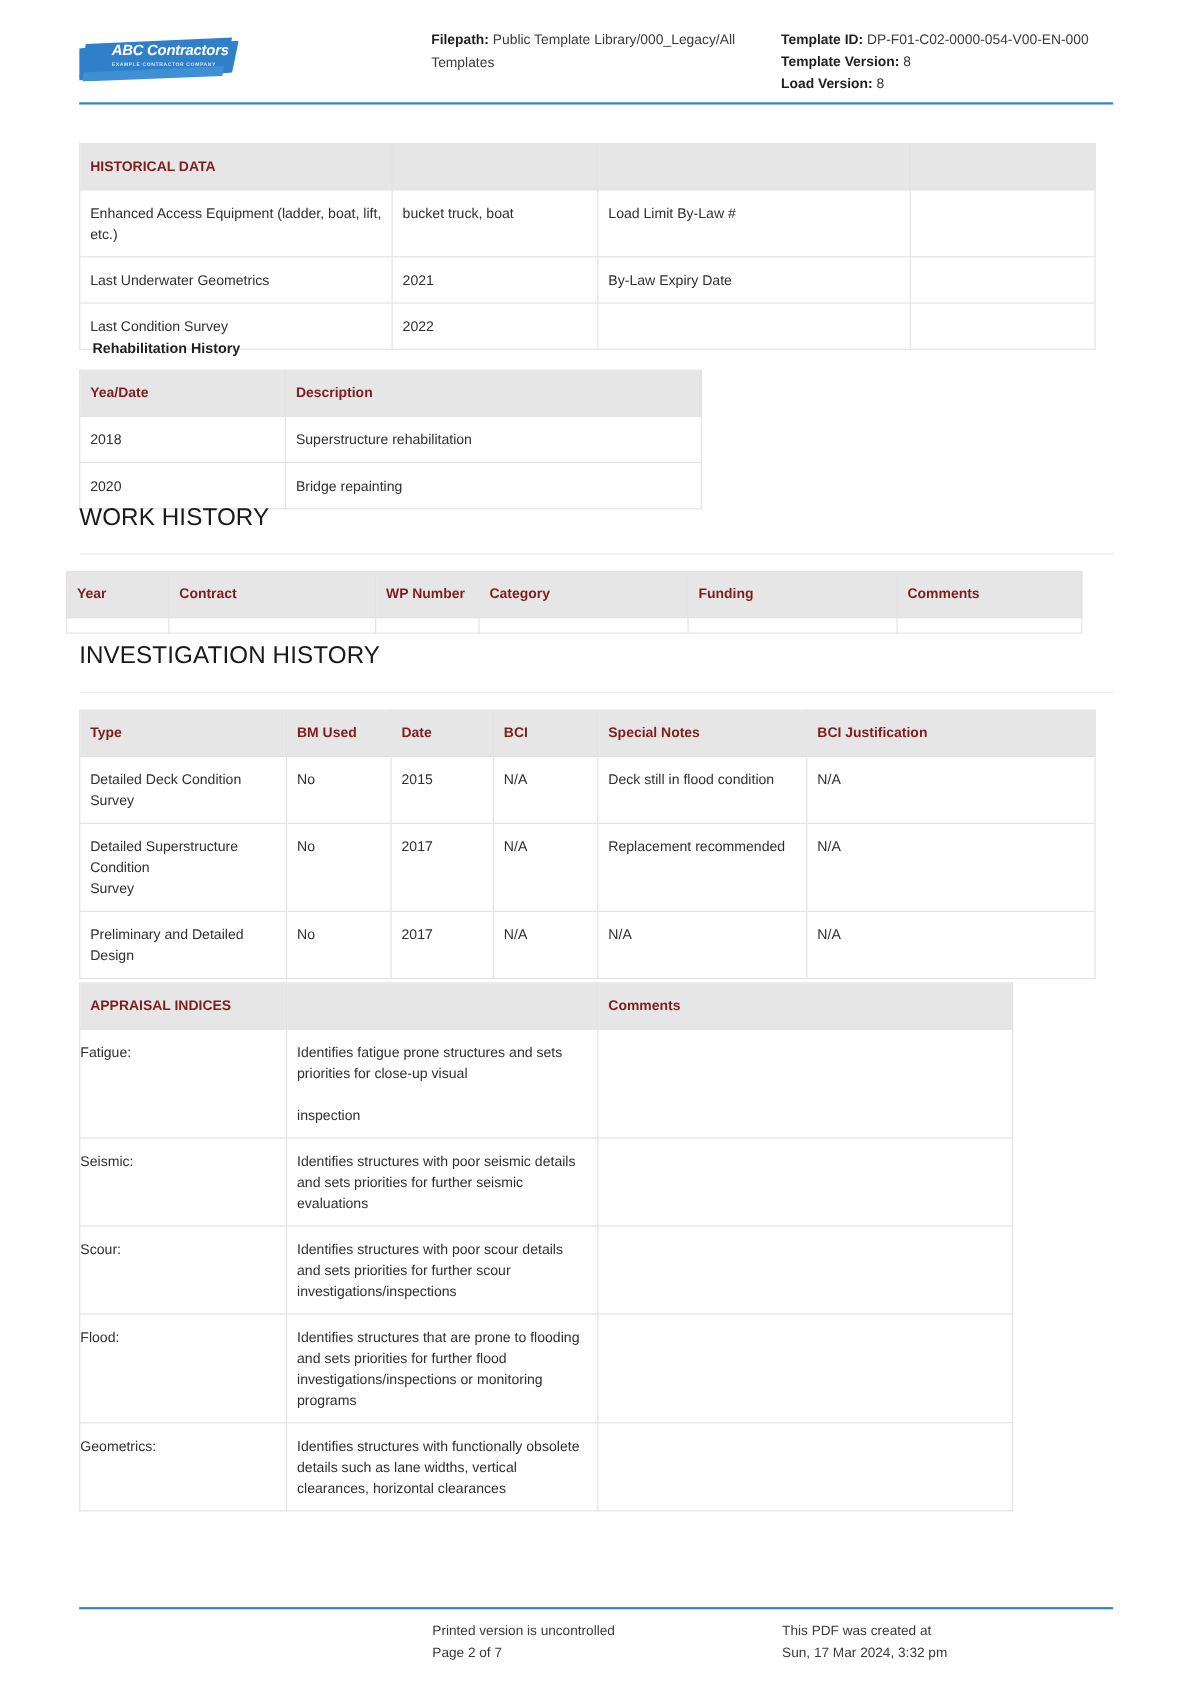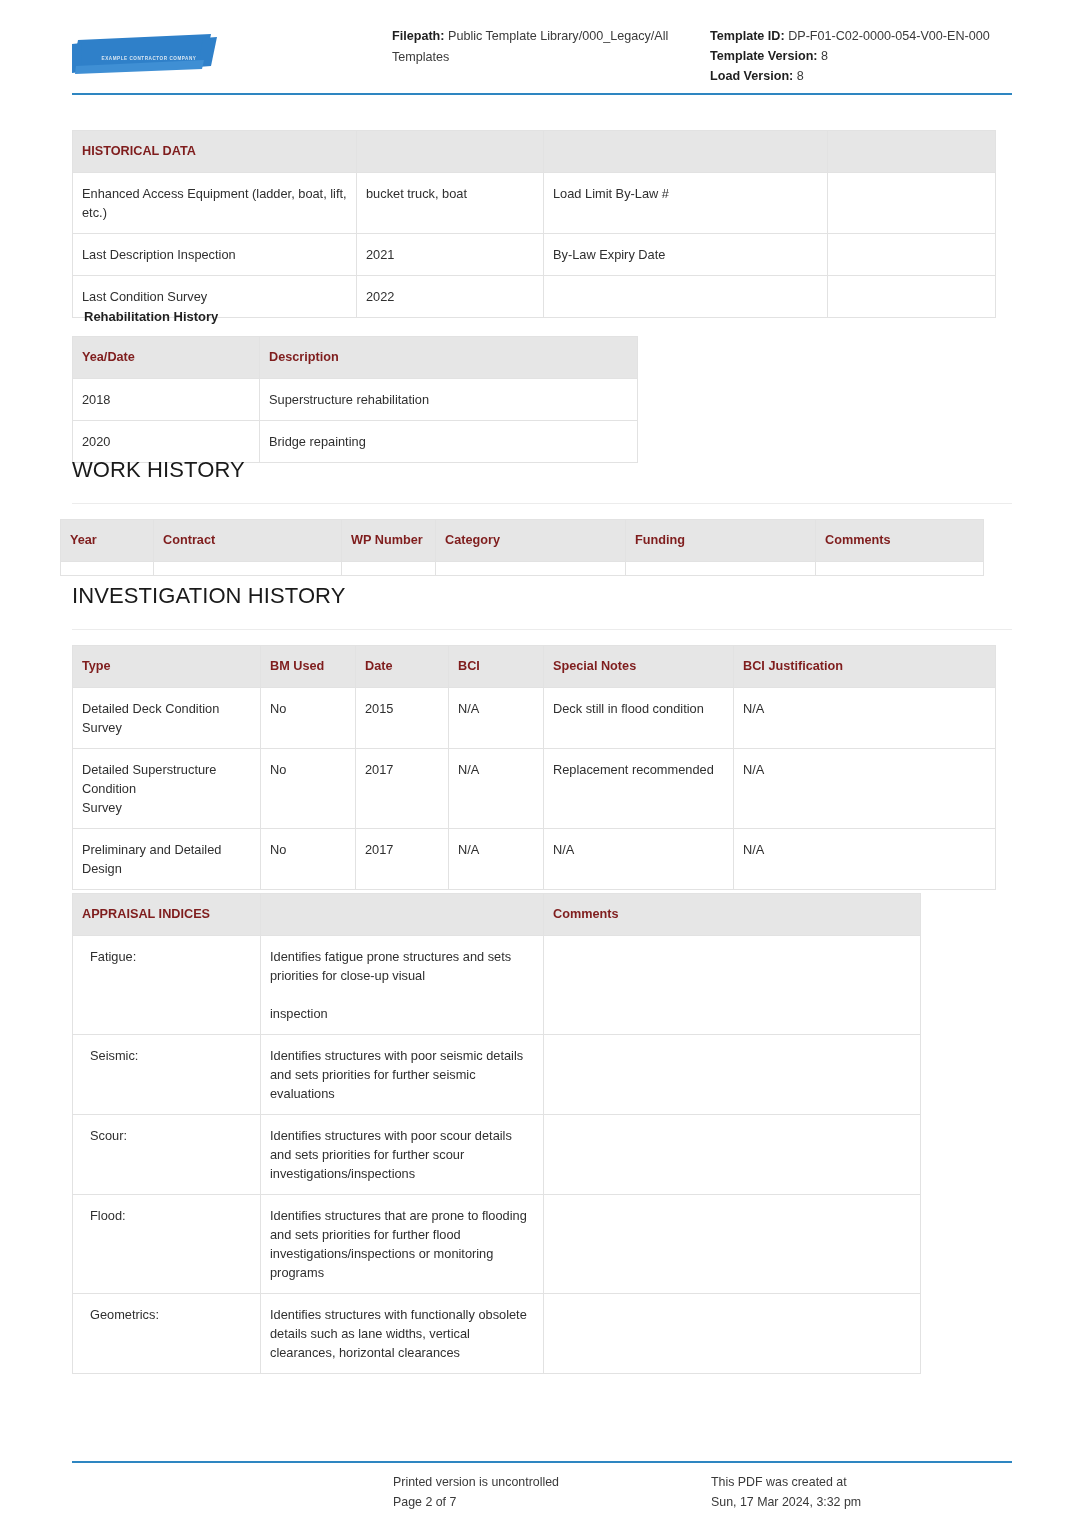--- a/index.html
+++ b/index.html
@@ -42,29 +42,28 @@
     left: 0;
     top: 0;
     width: 145px;
     height: 44px;
   }
   .logo-text-main {
     position: absolute;
     left: 16px;
     top: 8px;
     width: 120px;
-    text-align: left;
+    text-align: right;
     color: #ffffff;
     font-size: 13.5px;
     font-weight: bold;
     font-style: italic;
     font-family: "Liberation Sans", sans-serif;
     letter-spacing: -0.2px;
     white-space: nowrap;
-    margin-top: 34px;
   }
   .logo-text-sub {
     position: absolute;
     left: 16px;
     top: 26px;
     width: 122px;
     text-align: center;
     color: #d9e6f2;
     font-size: 4.6px;
     font-weight: bold;
@@ -188,21 +187,21 @@
   }
 
   
   .tbl-appraisal {
     position: absolute;
     left: 72px;
     top: 893px;
     width: 848px;
   }
   .tbl-appraisal td { padding: 13px 9px 13px 9px; margin-left: 20px; }
-  .tbl-appraisal td.idx-name { padding-left: 17px; }
+  .tbl-appraisal td.idx-name { padding-left: 0; }
 
   
   .footer-rule {
     position: absolute;
     left: 72px;
     top: 1461px;
     width: 940px;
     height: 2px;
     background: #2e86c1;
   }
@@ -279,21 +278,21 @@
         <td class="hdr-cell"></td>
         <td class="hdr-cell"></td>
       </tr>
       <tr>
         <td>Enhanced Access Equipment (ladder, boat, lift, etc.)</td>
         <td>bucket truck, boat</td>
         <td>Load Limit By-Law #</td>
         <td></td>
       </tr>
       <tr>
-        <td>Last Description Inspection</td>
+        <td>Last Underwater Geometrics</td>
         <td>2021</td>
         <td>By-Law Expiry Date</td>
         <td></td>
       </tr>
       <tr>
         <td>Last Condition Survey</td>
         <td>2022</td>
         <td></td>
         <td></td>
       </tr>

